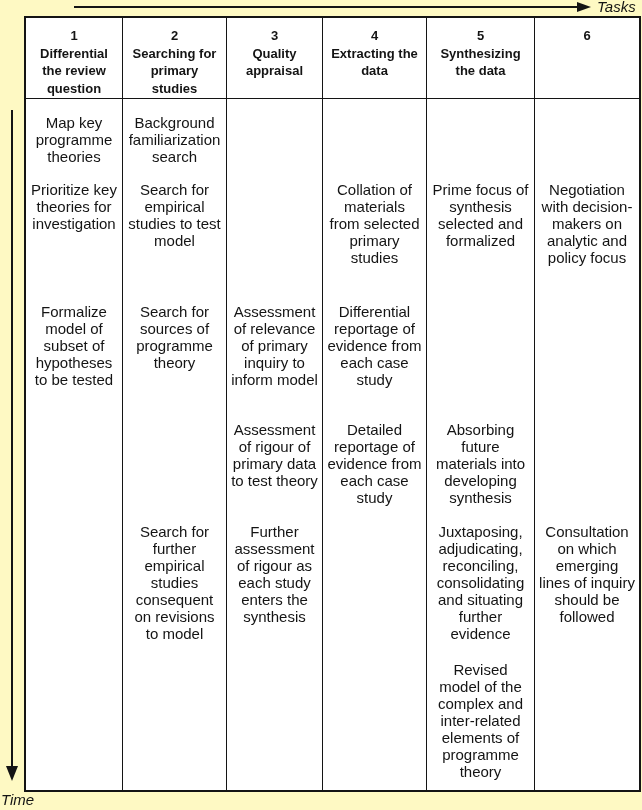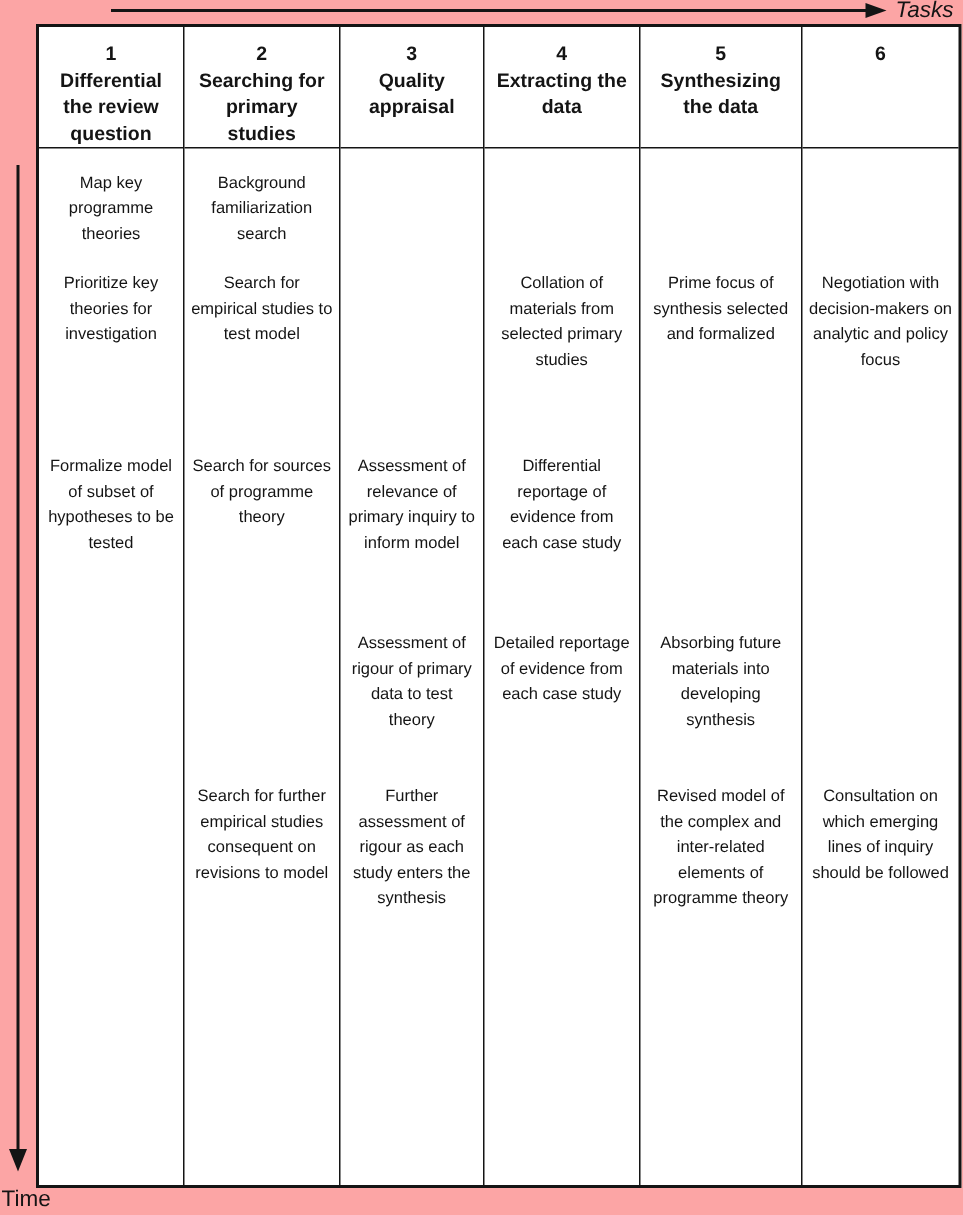--- a/index.html
+++ b/index.html
@@ -4,21 +4,21 @@
 <style>
   html, body {
     margin: 0;
     padding: 0;
     background: #ffffff;
   }
   .figure {
     position: relative;
     width: 642px;
     height: 810px;
-    background: #fca5a5;
+    background: #fef9c3;
     font-family: "Liberation Sans", sans-serif;
     color: #141414;
     overflow: hidden;
   }
 
   
   .tasks-line {
     position: absolute;
     left: 74px;
     top: 6px;
@@ -62,20 +62,21 @@
     width: 0;
     height: 0;
     border-top: 15px solid #141414;
     border-left: 6px solid transparent;
     border-right: 6px solid transparent;
   }
   .time-label {
     position: absolute;
     left: 1px;
     top: 791px;
+    font-style: italic;
     font-size: 15px;
     line-height: 18px;
   }
 
   
   .process-table {
     position: absolute;
     left: 24px;
     top: 16px;
     width: 617px;
@@ -105,21 +106,21 @@
   }
   .col-number { font-weight: bold; }
 
   .col-body {
     display: grid;
     grid-template-rows: 67px 122px 118px 102px 138px auto;
     padding-top: 15px;
   }
   .task-cell {
     text-align: center;
-    font-size: 11px;
+    font-size: 15px;
     line-height: 17px;
     padding: 0 4px;
     align-self: start;
   }
 </style>
 </head>
 <body>
 
 <div class="figure">
 
@@ -195,20 +196,21 @@
     <div class="col">
       <div class="col-header">
         <div class="col-number">5</div>
         <div class="col-title">Synthesizing the data</div>
       </div>
       <div class="col-body">
         <div class="task-cell"></div>
         <div class="task-cell">Prime focus of synthesis selected and formalized</div>
         <div class="task-cell"></div>
         <div class="task-cell">Absorbing future materials into developing synthesis</div>
+        <div class="task-cell">Juxtaposing, adjudicating, reconciling, consolidating and situating further evidence</div>
         <div class="task-cell">Revised model of the complex and inter-related elements of programme theory</div>
       </div>
     </div>
 
     <div class="col">
       <div class="col-header">
         <div class="col-number">6</div>
       </div>
       <div class="col-body">
         <div class="task-cell"></div>

